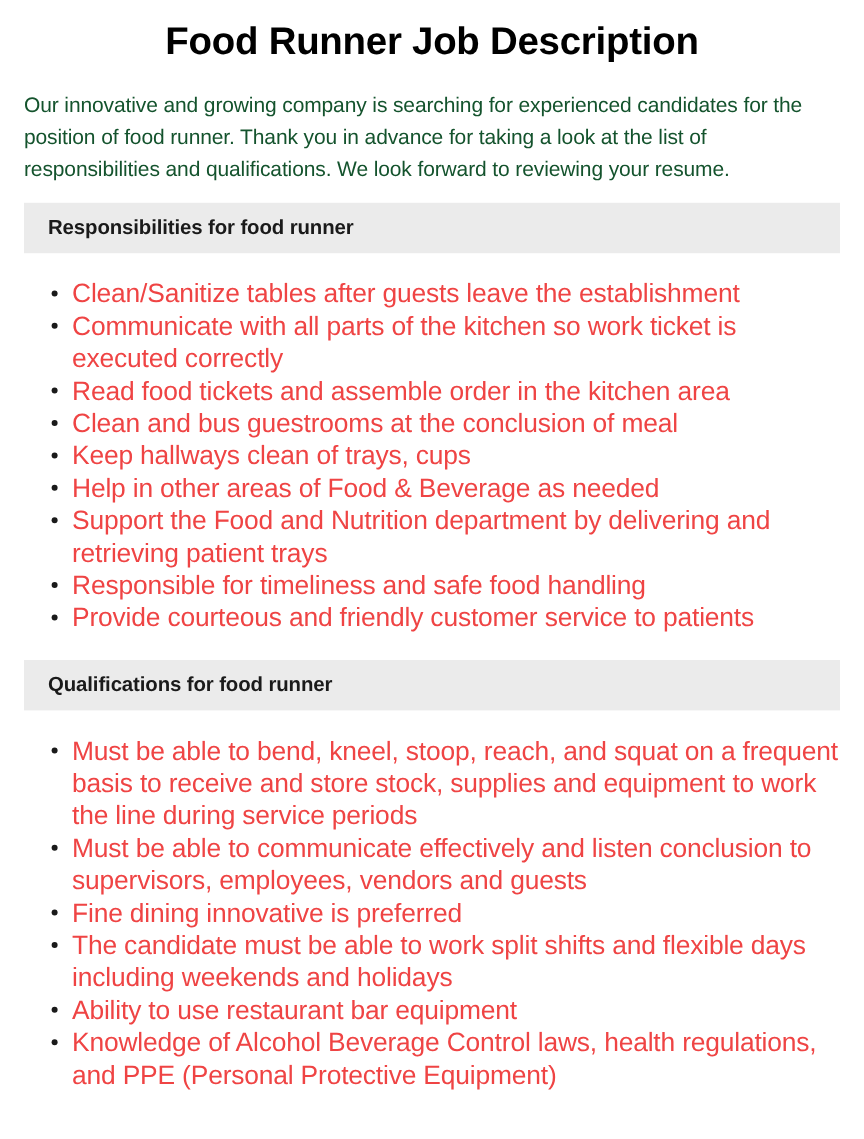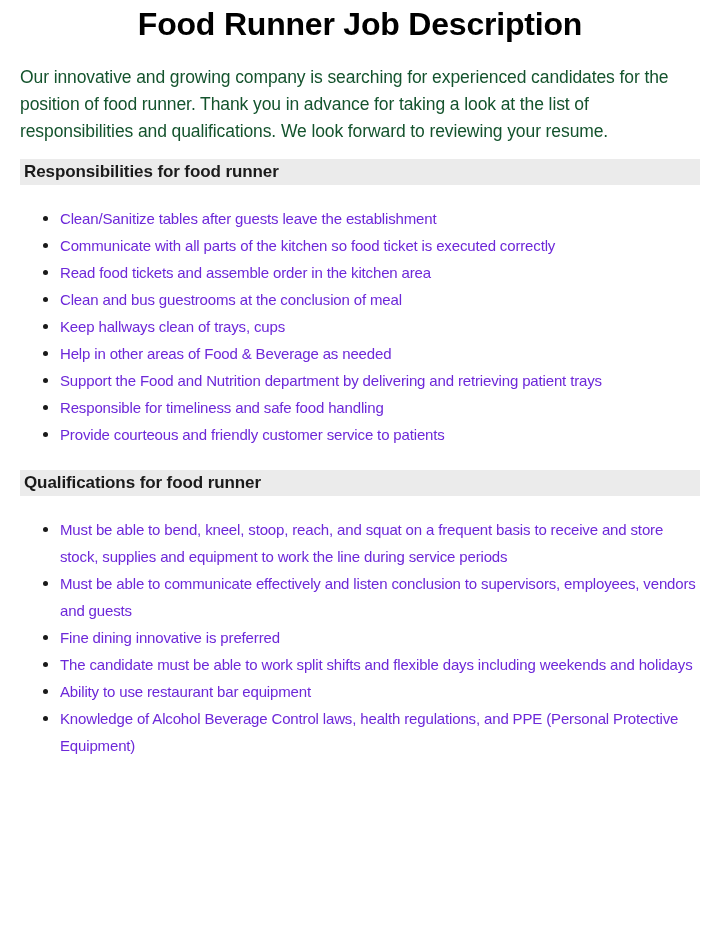--- a/index.html
+++ b/index.html
@@ -8,54 +8,54 @@
       font-family: "Liberation Sans", "DejaVu Sans", sans-serif;
       color: #1a1a1a;
       position: relative;
     }
     .page { padding: 0 20px 0 20px; }
     .title {
       text-align: center;
       font-size: 32px;
       font-weight: bold;
       line-height: 40px;
-      margin-top: 4px;
+      margin-top: 14px;
       color: #000;
       letter-spacing: -0.2px;
     }
     .intro {
       margin-top: 20px;
       font-size: 17.5px;
       line-height: 27px;
       color: #14532d;
       letter-spacing: -0.1px;
     }
     .section-header {
       margin-top: 14px;
       background: #ebebeb;
-      height: 26px;
-      padding: 0 4px;
+      height: 42px;
+      padding: 0 20px;
       display: flex;
       align-items: center;
       font-size: 17px;
       font-weight: bold;
       color: #1a1a1a;
       letter-spacing: -0.1px;
     }
     .list {
       list-style: none;
       margin-top: 20px;
       padding-left: 20px;
     }
     .list li {
       position: relative;
       padding-left: 20px;
-      font-size: 15px;
+      font-size: 22px;
       line-height: 27px;
-      color: #6d28d9;
+      color: #ef4444;
       letter-spacing: -0.15px;
     }
     .list li .bullet {
       position: absolute;
       left: 3px;
       top: 11px;
       width: 5px;
       height: 5px;
       border-radius: 50%;
       background: #1a1a1a;
@@ -65,21 +65,21 @@
 </head>
 <body>
 
 <div class="page">
   <h1 class="title">Food Runner Job Description</h1>
   <p class="intro">Our innovative and growing company is searching for experienced candidates for the position of food runner. Thank you in advance for taking a look at the list of responsibilities and qualifications. We look forward to reviewing your resume.</p>
 
   <div class="section-header">Responsibilities for food runner</div>
   <ul class="list">
     <li><span class="bullet"></span><span>Clean/Sanitize tables after guests leave the establishment</span></li>
-    <li><span class="bullet"></span><span>Communicate with all parts of the kitchen so food ticket is executed correctly</span></li>
+    <li><span class="bullet"></span><span>Communicate with all parts of the kitchen so work ticket is executed correctly</span></li>
     <li><span class="bullet"></span><span>Read food tickets and assemble order in the kitchen area</span></li>
     <li><span class="bullet"></span><span>Clean and bus guestrooms at the conclusion of meal</span></li>
     <li><span class="bullet"></span><span>Keep hallways clean of trays, cups</span></li>
     <li><span class="bullet"></span><span>Help in other areas of Food &amp; Beverage as needed</span></li>
     <li><span class="bullet"></span><span>Support the Food and Nutrition department by delivering and retrieving patient trays</span></li>
     <li><span class="bullet"></span><span>Responsible for timeliness and safe food handling</span></li>
     <li><span class="bullet"></span><span>Provide courteous and friendly customer service to patients</span></li>
   </ul>
 
   <div class="section-header second">Qualifications for food runner</div>

